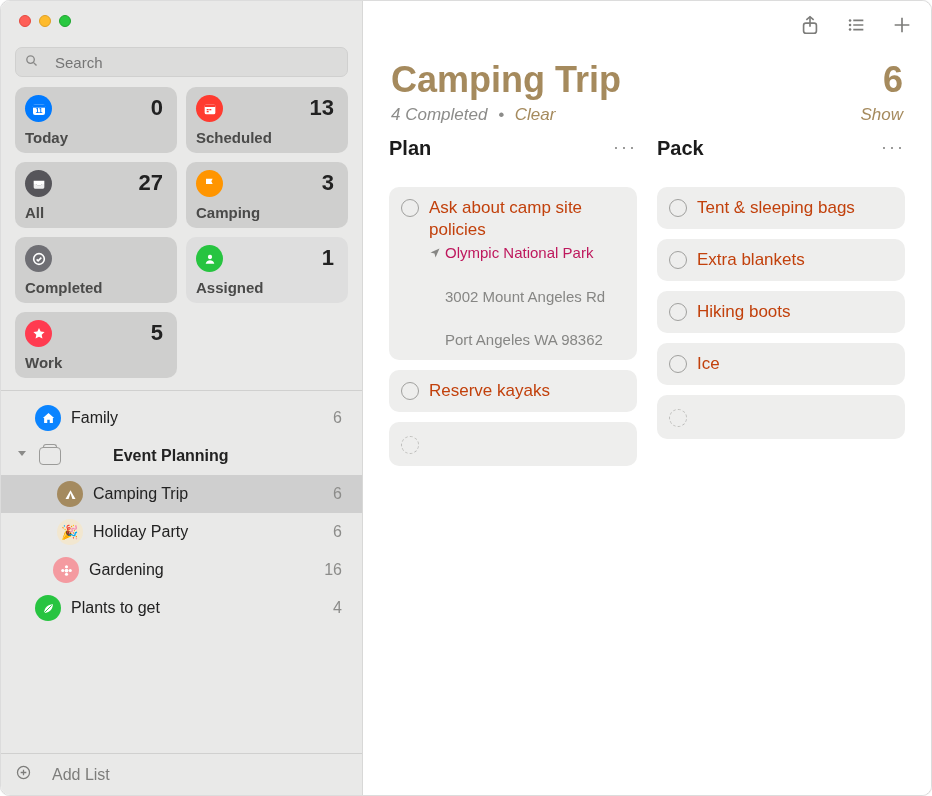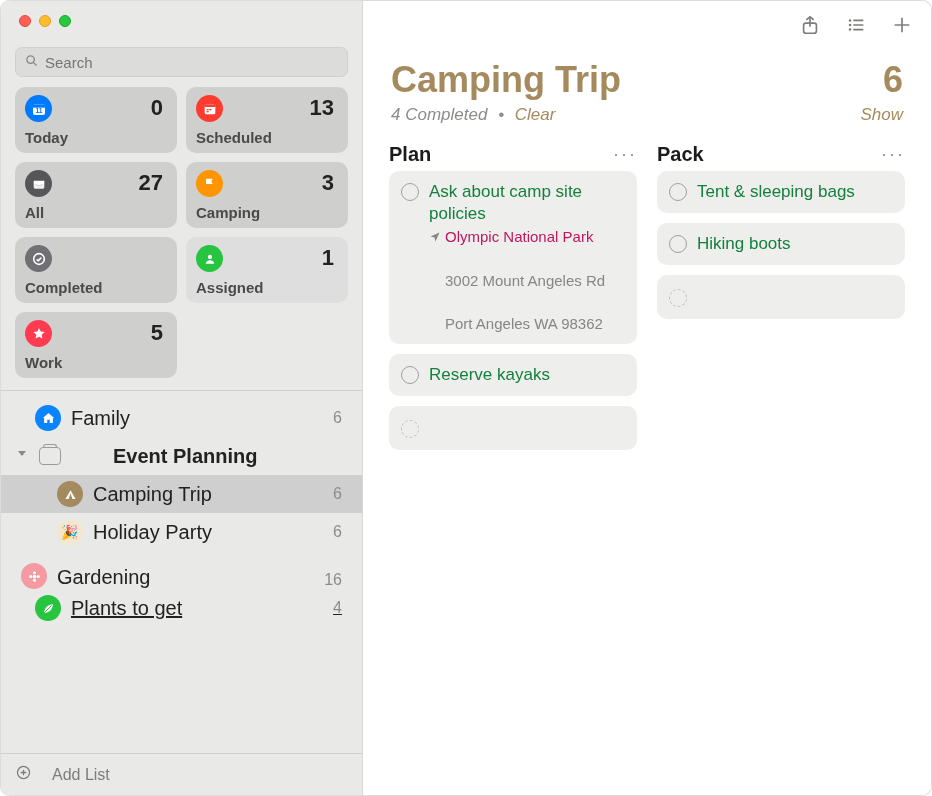--- a/index.html
+++ b/index.html
@@ -42,21 +42,21 @@
   .search-wrap { padding: 6px 14px 10px 14px; }
   .search {
     display: flex;
     align-items: center;
     background: #dcdcdb;
     border:1px solid #d0d0cf;
     border-radius: 7px;
     height: 30px;
     padding: 0 8px;
     color: #8a8a89;
-    gap:6px;
+    gap:16px;
   }
   .search input {
     border:none; background:transparent; outline:none; font-size:15px;
     color:#444; width:100%;
   }
   .grid {
     display: grid;
     grid-template-columns: 1fr 1fr;
     gap: 9px;
     padding: 0 14px 12px 14px;
@@ -100,21 +100,21 @@
   }
   .list-row {
     display:flex; align-items:center;
     height: 38px;
     padding: 0 20px 0 14px;
     cursor:pointer;
     gap: 10px;
   }
   .list-row .spacer { flex:1; }
   .list-row .cnt { color:#8c8c8a; font-size:16px; }
-  .list-row .name { font-size:20px; color:#222; }
+  .list-row .name { font-size:16px; color:#222; }
   .list-row.bold .name { font-weight:600;margin-left:42px; }
   .licon {
     width:26px; height:26px; border-radius:50%;
     display:flex; align-items:center; justify-content:center;
     color:#fff; font-size:14px;
     flex-shrink:0;
   }
   .licon.square { border-radius:4px; border:1.5px solid #9b9b99; background:transparent; width:22px; height:18px; position:relative; }
   .licon.square::after{ content:""; position:absolute; top:-4px; left:3px; right:3px; height:2px; border:1.5px solid #9b9b99; border-bottom:none; border-radius:3px 3px 0 0;}
   .licon.family { background:#0a84ff; }
@@ -178,23 +178,23 @@
   .subtitle-left span.clear, .subtitle-row .show { color:#a58a5d; cursor:pointer;}
   .dot-sep{ margin:0 6px;}
   .columns {
     flex:1;
     display:flex;
     gap: 20px;
     padding: 0 26px;
   }
   .col { flex:1; }
   .col-head {
-    display:flex; align-items:center; justify-content:space-between;
+    display:flex; align-items:flex-start; justify-content:space-between;
     height:34px;
-    margin-bottom:0;
+    margin-bottom:16px;
   }
   .col-head .h {
     font-size:20px; font-weight:700; color:#1b1b1b;
   }
   .col-head .more { color:#8c8c8a; cursor:pointer; font-size:18px; letter-spacing:2px;}
   .cards { display:flex; flex-direction:column; gap:10px; }
   .card {
     background:#eeeeed;
     border-radius: 10px;
     padding: 10px 12px 10px 12px;
@@ -205,21 +205,21 @@
   .check {
     width:18px; height:18px;
     border:1.5px solid #a0a09e;
     border-radius:50%;
     flex-shrink:0;
     margin-top:2px;
     cursor:pointer;
   }
   .check.dashed { border-style:dashed; border-color:#bcbcba;}
   .card-body { flex:1; font-size:17px; line-height:1.3; }
-  .card .title-txt { color:#15803d; }
+  .card .title-txt { color:#c2410c; }
   .card .sub {
     color:#be185d; font-size:15px; margin-top:2px;
     display:flex; gap:4px;
   }
   .card .addr {
     color:#868684; font-size:15px; line-height:1.3;
     padding-left: 16px;
     margin-top: 24px;
   }
   .card.ph { padding: 12px; }
@@ -369,36 +369,36 @@
         <span class="cnt">6</span>
       </div>
 
       <div class="list-row indent2">
         <div class="licon holiday" style="font-size:14px;">🎉</div>
         <span class="name">Holiday Party</span>
         <span class="spacer"></span>
         <span class="cnt">6</span>
       </div>
 
-      <div class="list-row" style="padding-left:20px;align-items:flex-end;">
+      <div class="list-row" style="padding-left:52px;">
         <div class="licon garden">
           <svg viewBox="0 0 24 24" width="15" height="15" fill="#fff">
               <circle cx="12" cy="12" r="3"></circle>
               <circle cx="12" cy="6" r="2.5"></circle>
               <circle cx="12" cy="18" r="2.5"></circle>
               <circle cx="6" cy="12" r="2.5"></circle>
               <circle cx="18" cy="12" r="2.5"></circle>
             </svg>
         </div>
         <span class="name">Gardening</span>
         <span class="spacer"></span>
         <span class="cnt">16</span>
       </div>
 
-      <div class="list-row" style="padding-left:34px;text-decoration:underline;">
+      <div class="list-row" style="padding-left:34px;">
         <div class="licon plants">
           <svg viewBox="0 0 24 24" width="15" height="15" fill="#fff">
               <path d="M5 19c0-8 6-14 14-14 0 8-6 14-14 14z"></path>
               <path d="M5 19L17 7" stroke="#27c440" stroke-width="1.5"></path>
             </svg>
         </div>
         <span class="name">Plants to get</span>
         <span class="spacer"></span>
         <span class="cnt">4</span>
       </div>
@@ -505,23 +505,35 @@
         <div class="cards">
           <div class="card">
             <div class="check"></div>
             <div class="card-body">
                 <div class="title-txt">Tent &amp; sleeping bags</div>
               </div>
           </div>
           <div class="card">
             <div class="check"></div>
             <div class="card-body">
+                <div class="title-txt">Extra blankets</div>
+              </div>
+          </div>
+          <div class="card">
+            <div class="check"></div>
+            <div class="card-body">
                 <div class="title-txt">Hiking boots</div>
               </div>
           </div>
+          <div class="card">
+            <div class="check"></div>
+            <div class="card-body">
+                <div class="title-txt">Ice</div>
+              </div>
+          </div>
           <div class="card ph">
             <div class="check dashed"></div>
           </div>
         </div>
       </div>
 
     </div>
   </div>
 </div>
 

